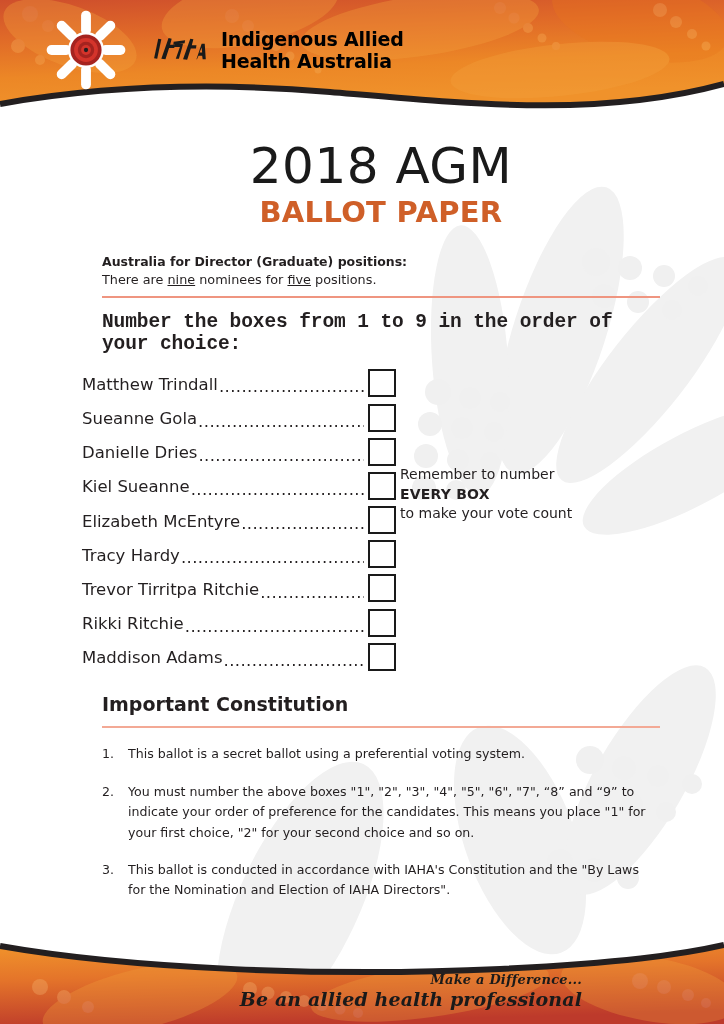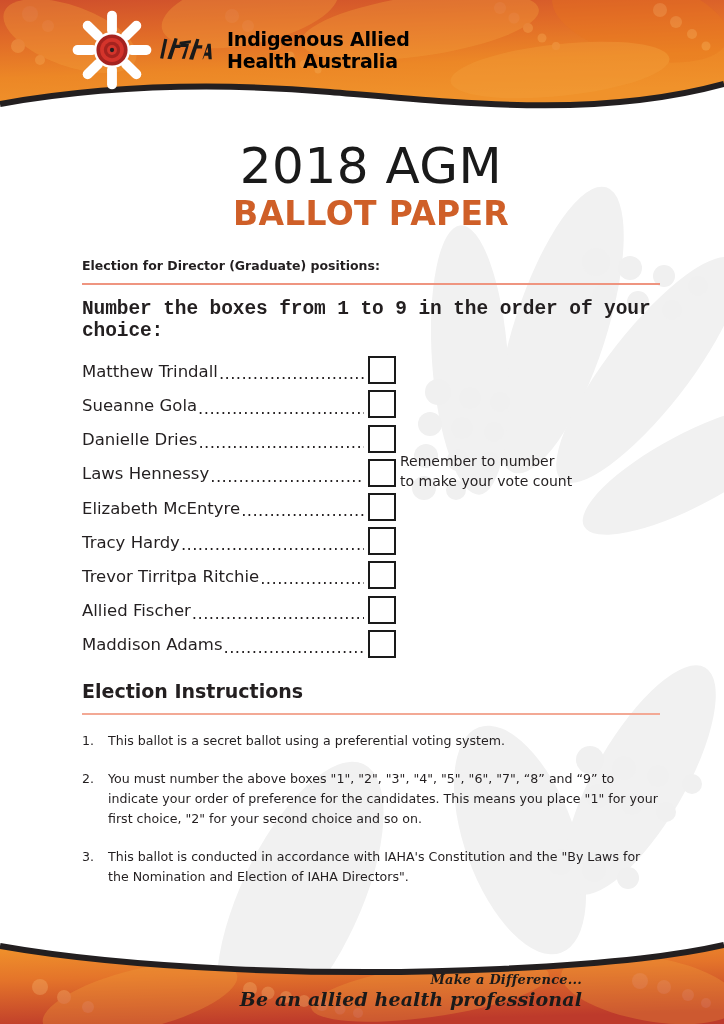--- a/index.html
+++ b/index.html
@@ -27,22 +27,23 @@
   #header {
     position: absolute; top: 0; left: 0;
     width: 724px; height: 118px;
     z-index: 2;
   }
   #header svg.waveart { position: absolute; top: 0; left: 0; }
   #header-inner {
     position: absolute; top: 0; left: 0;
     width: 724px; height: 100px;
     display: flex; align-items: center;
-    padding-left: 71px;
+    padding-left: 45px;
     box-sizing: border-box;
+    gap: 20px;
   }
   #logo-mark { width: 82px; height: 82px; flex: 0 0 auto; }
   #logo-text-wrap {
     display: flex; align-items: center;
     margin-left: 4px;
   }
   #iaha-mark { width: 62px; height: 48px; flex: 0 0 auto; }
   #org-name {
     font-family: "DejaVu Sans", sans-serif;
     font-weight: bold;
@@ -54,34 +55,34 @@
     white-space: pre-line;
   }
 
   
   #content {
     position: absolute;
     top: 118px; left: 0;
     width: 724px;
     z-index: 3;
   }
-  .pad { padding: 0 64px 0 82px; }
+  .pad { padding: 0 64px 0 82px; margin-left: 20px; }
 
   #title-block { text-align: center; margin-top: 22px; }
   #doc-title {
     font-family: "DejaVu Sans", sans-serif;
     font-size: 50px;
     font-weight: 400;
     letter-spacing: 0.5px;
     color: #1a1a1a;
     line-height: 1.05;
   }
   #doc-subtitle {
     font-family: "DejaVu Sans", sans-serif;
-    font-size: 33px;
+    font-size: 29px;
     font-weight: bold;
     color: #cf5f28;
     letter-spacing: 0.3px;
     margin-top: 4px;
     line-height: 1.05;
   }
 
   #election-block { margin-top: 26px; }
   #election-heading {
     font-family: "DejaVu Sans", sans-serif;
@@ -381,21 +382,22 @@
 </div>
 
 <div id="content">
 
   <div id="title-block" class="pad">
     <div id="doc-title">2018 AGM</div>
     <div id="doc-subtitle">BALLOT PAPER</div>
   </div>
 
   <div id="election-block" class="pad">
-    <div id="election-heading">Election for Director (Graduate) positions:</div>
+    <div id="election-heading">Australia for Director (Graduate) positions:</div>
+    <div class="election-line"><span>There are </span><span class="u">nine</span><span> nominees for </span><span class="u">five</span><span> positions.</span></div>
     <hr class="rule">
     <div id="number-instruction">Number the boxes from 1 to 9 in the order of your choice:</div>
   </div>
 
   <div id="ballot-area">
     <div id="candidate-list">
 
     <div class="candidate-row">
           <span class="cand-name">Matthew Trindall</span>
           <span class="leader"></span>
@@ -405,59 +407,60 @@
           <span class="cand-name">Sueanne Gola</span>
           <span class="leader"></span>
           <span class="tickbox"></span>
         </div>
         <div class="candidate-row">
           <span class="cand-name">Danielle Dries</span>
           <span class="leader"></span>
           <span class="tickbox"></span>
         </div>
         <div class="candidate-row">
-          <span class="cand-name">Laws Hennessy</span>
+          <span class="cand-name">Kiel Sueanne</span>
           <span class="leader"></span>
           <span class="tickbox"></span>
         </div>
         <div class="candidate-row">
           <span class="cand-name">Elizabeth McEntyre</span>
           <span class="leader"></span>
           <span class="tickbox"></span>
         </div>
         <div class="candidate-row">
           <span class="cand-name">Tracy Hardy</span>
           <span class="leader"></span>
           <span class="tickbox"></span>
         </div>
         <div class="candidate-row">
           <span class="cand-name">Trevor Tirritpa Ritchie</span>
           <span class="leader"></span>
           <span class="tickbox"></span>
         </div>
         <div class="candidate-row">
-          <span class="cand-name">Allied Fischer</span>
+          <span class="cand-name">Rikki Ritchie</span>
           <span class="leader"></span>
           <span class="tickbox"></span>
         </div>
         <div class="candidate-row">
           <span class="cand-name">Maddison Adams</span>
           <span class="leader"></span>
           <span class="tickbox"></span>
         </div>
       </div>
 
     <div id="remember-block">
       <div>Remember to number</div>
+      <div id="remember-strong">EVERY BOX</div>
       <div>to make your vote count</div>
     </div>
   </div>
 
   <div id="instructions" class="pad">
-    <div id="instructions-title">Election Instructions</div>
+    <div id="instructions-title">Important Constitution</div>
     <hr class="rule2">
     <ol id="instruction-list">
 
     <li><span class="num">1.</span><span>This ballot is a secret ballot using a preferential voting system.</span></li>
         <li><span class="num">2.</span><span>You must number the above boxes "1", "2", "3", "4", "5", "6", "7", “8” and “9” to indicate your order of preference for the candidates.  This means you place "1" for your first choice, "2" for your second choice and so on.</span></li>
         <li><span class="num">3.</span><span>This ballot is conducted in accordance with IAHA's Constitution and the "By Laws for the Nomination and Election of IAHA Directors".</span></li>
       </ol>
   </div>
 </div>
 

